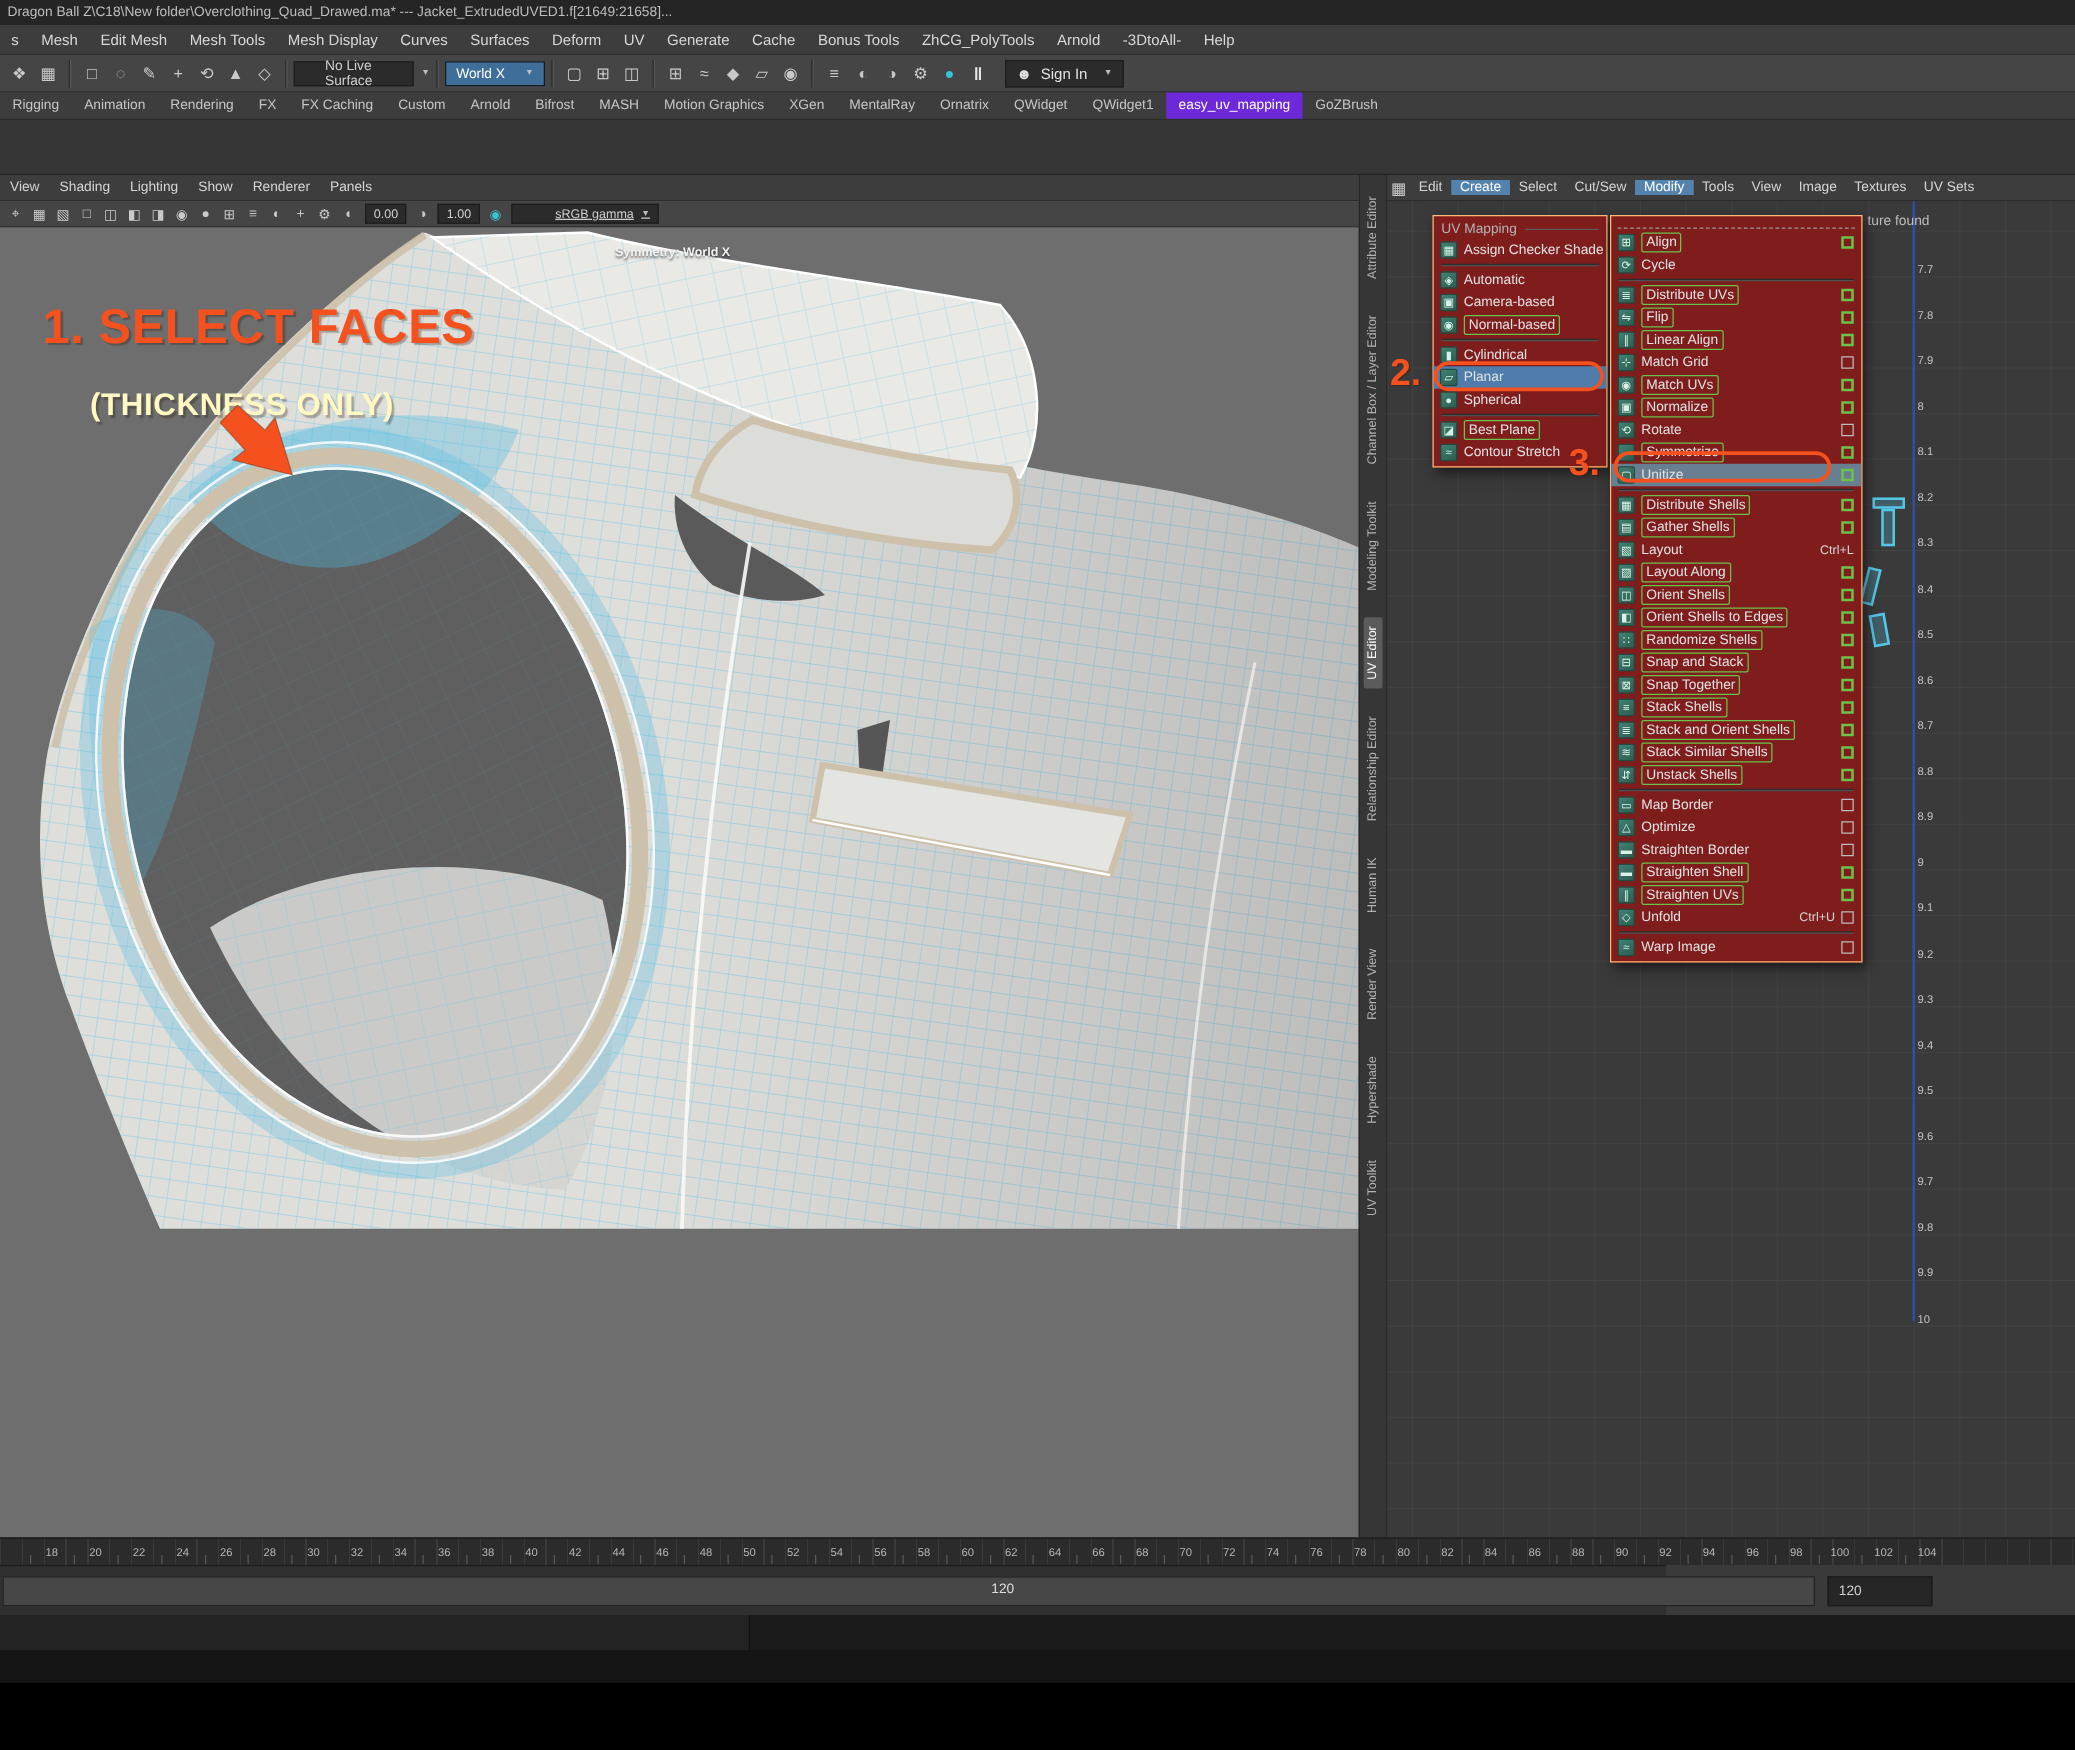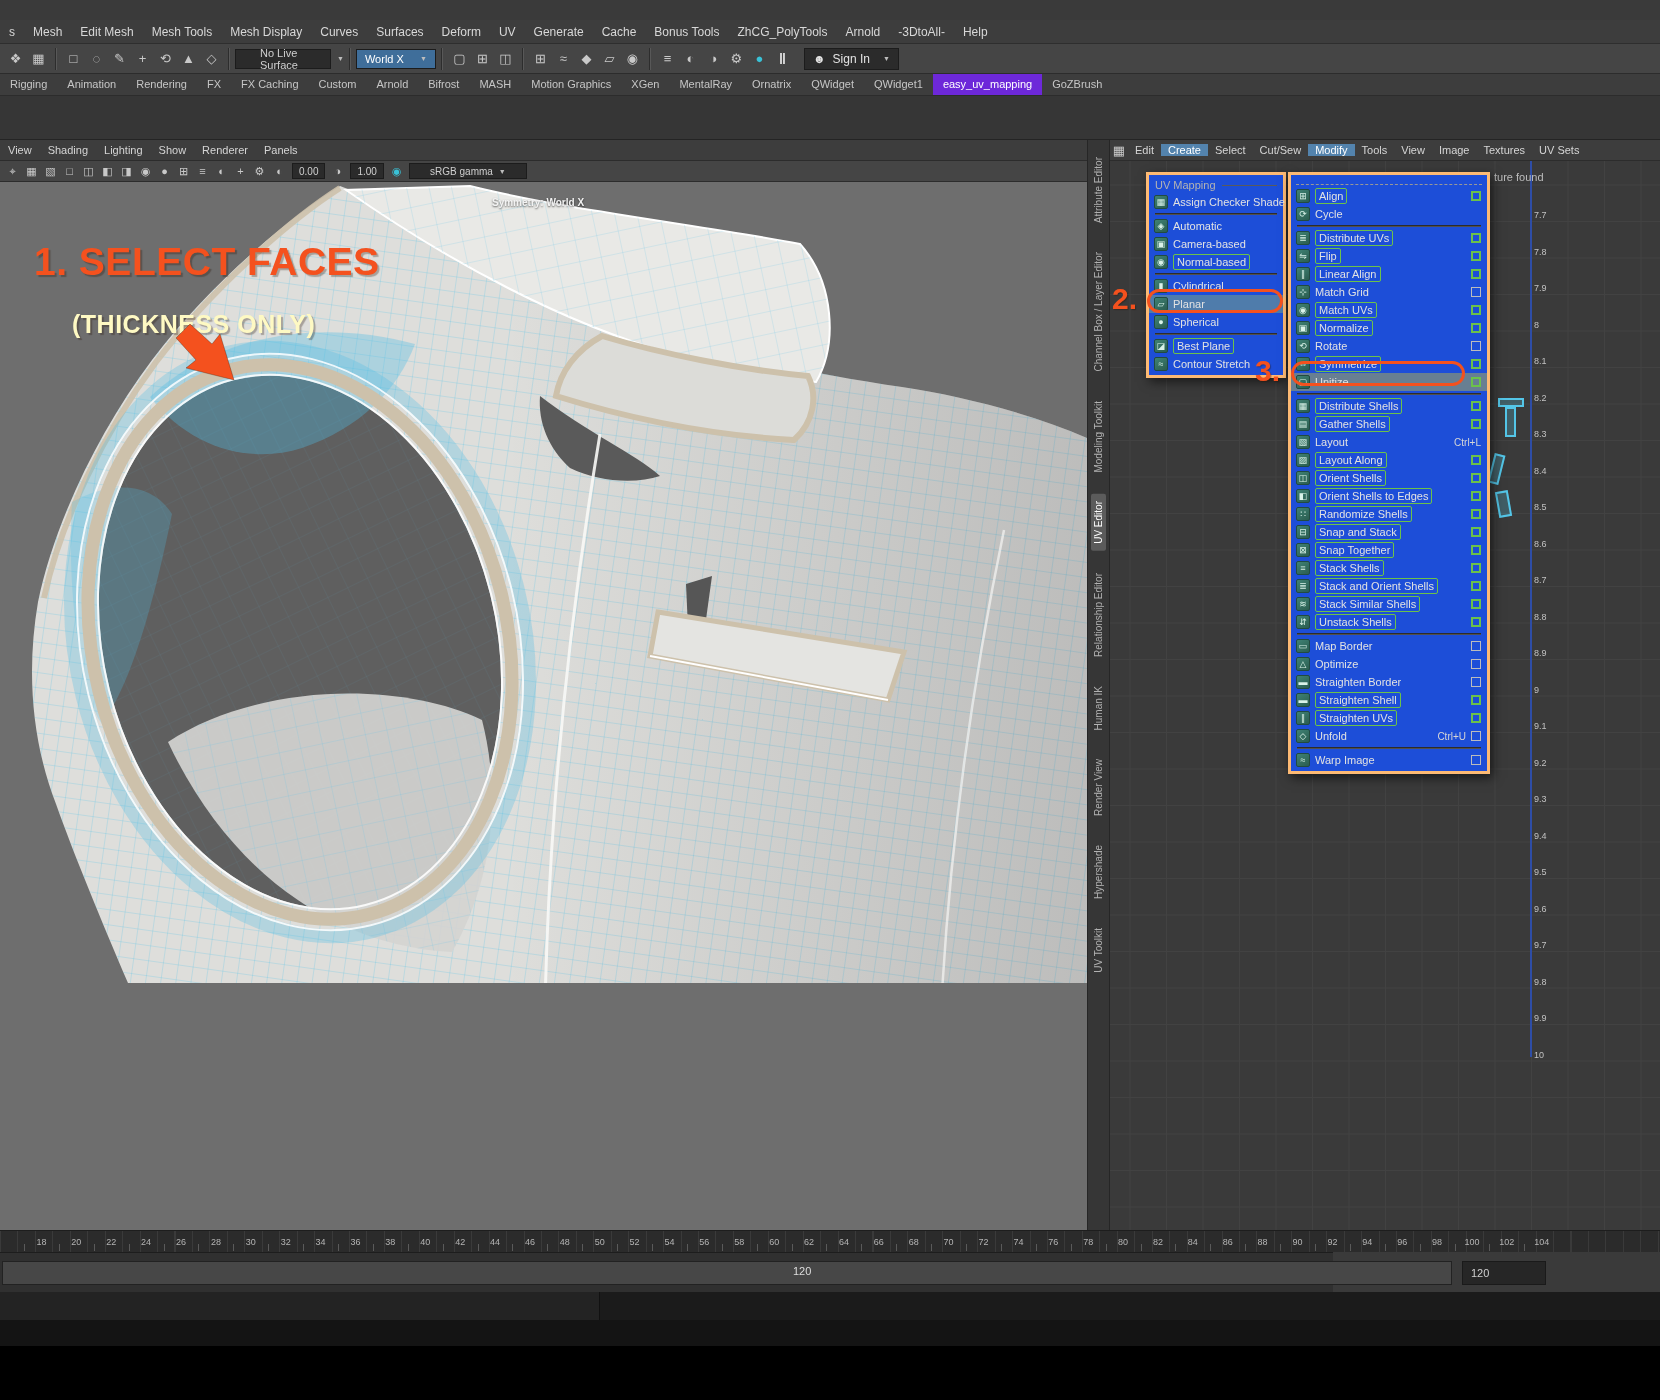--- a/index.html
+++ b/index.html
@@ -22,21 +22,21 @@
   .shelftab{padding:0 10px;line-height:21px;white-space:nowrap;}
   .shelftab.active{background:#6d28d9;color:#fff;}
   .shelfrow{position:absolute;left:0;top:96px;width:1660px;height:44px;background:#363636;border-bottom:1px solid #242424;}
   
   .vp-pane{position:absolute;left:0;top:140px;width:1087px;height:1090px;background:#6e6e6e;}
   .pane-menubar{height:21px;background:#3d3d3d;display:flex;align-items:center;font-size:11px;color:#d5d5d5;border-bottom:1px solid #2c2c2c;}
   .pane-menubar .mi{padding:0 8px;}
   .vp-toolbar{height:21px;background:#454545;display:flex;align-items:center;gap:1px;padding:0 3px;border-bottom:1px solid #2c2c2c;}
   .vp-toolbar .gi{width:19px;height:18px;font-size:11px;}
   .numfield{background:#2b2b2b;border:1px solid #1c1c1c;color:#cfcfcf;font-size:10px;height:16px;display:flex;align-items:center;padding:0 6px;margin:0 2px;}
-  .gammadrop{background:#2b2b2b;border:1px solid #1c1c1c;color:#cfcfcf;font-size:10px;height:16px;display:flex;align-items:center;padding:0 6px;width:118px;justify-content:center;margin-left:2px;}
+  .gammadrop{background:#2b2b2b;border:1px solid #1c1c1c;color:#cfcfcf;font-size:10px;height:16px;display:flex;align-items:center;padding:0 6px;width:118px;justify-content:flex-end;margin-left:2px;text-decoration:underline;}
   .vp-canvas{position:absolute;left:0;top:42px;width:1087px;height:801px;background:#6e6e6e;overflow:hidden;text-align:right;}
   .symlabel{position:absolute;left:492px;top:15px;font-size:10px;font-weight:bold;color:#f2f2f2;text-shadow:0 1px 2px rgba(0,0,0,.6);}
   .anno1{position:absolute;left:34px;top:58px;color:#f4511e;font-weight:800;font-size:39px;letter-spacing:.5px;text-shadow:2px 2px 1px rgba(40,20,5,.3);white-space:nowrap;}
   .anno1b{position:absolute;left:72px;top:128px;color:#fef9c3;font-weight:800;font-size:25px;letter-spacing:.5px;text-shadow:2px 2px 1px rgba(40,20,5,.3);white-space:nowrap;}
   .arrow1{position:absolute;left:176px;top:142px;}
   .gizmo{position:absolute;left:10px;top:972px;}
   .gizmo text{font-size:10px;fill:#ddd;}
   
   .side-strip{position:absolute;left:1087px;top:140px;width:23px;height:1090px;background:#363636;border-left:1px solid #262626;border-right:1px solid #262626;display:flex;flex-direction:column;align-items:center;padding-top:10px;gap:15px;}
   .side-tab{writing-mode:vertical-rl;transform:rotate(180deg);font-size:10px;color:#b2b2b2;white-space:nowrap;padding:7px 2px;}
@@ -48,21 +48,21 @@
   .uv-menubar .mi.open{background:#5383ad;color:#fff;}
   .uv-canvas{position:absolute;left:0;top:21px;width:550px;height:1069px;background-color:#3a3a3a;
     background-image:linear-gradient(#424242 1px,transparent 1px),linear-gradient(90deg,#424242 1px,transparent 1px);
     background-size:36.5px 36.5px;background-position:19.5px 23.5px;overflow:hidden;}
   .blueline{position:absolute;left:420px;top:0;width:2px;height:896px;background:#2e4da6;}
   .uvnums{position:absolute;left:424px;top:36px;display:flex;flex-direction:column;}
   .uvnum{height:36.5px;display:flex;align-items:center;font-size:9px;color:#c2c2c2;}
   .shell{position:absolute;border:2px solid #54c6e8;background:rgba(84,198,232,.25);}
   .texstatus{position:absolute;left:384px;top:10px;font-size:11px;color:#bdbdbd;}
   
-  .dropdown{position:absolute;background:#1d4ed8;border:3px solid #fdba74;box-shadow:3px 4px 10px rgba(0,0,0,.55);color:#e2e2e2;font-size:11px;padding:2px 0;z-index:50;}
+  .dropdown{position:absolute;background:#7f1d1d;border:1px solid #fdba74;box-shadow:3px 4px 10px rgba(0,0,0,.55);color:#e2e2e2;font-size:11px;padding:2px 0;z-index:50;}
   .cmenu{left:1146px;top:172px;width:140px;}
   .mmenu{left:1288px;top:172px;width:202px;}
   .tearoff{height:8px;margin:0 5px 2px;border-bottom:1px dashed #989898;}
   .mheadrow{color:#b3b3b3;height:16px;display:flex;align-items:center;gap:6px;padding:0 6px;}
   .mheadrow::after{content:"";flex:1;height:1px;background:#5a5a5a;}
   .msep{height:2px;margin:2px 6px;border-top:1px solid #2c2c2c;border-bottom:1px solid #505050;}
   .mitem{display:flex;align-items:center;height:18px;padding:0 6px 0 5px;gap:5px;}
   .cmenu .mitem{height:18px;}
   .mrow.hl .mitem{background:#4f7cab;}
   .mmenu .mrow.hl .mitem{background:#687f92;}
@@ -95,20 +95,23 @@
   .cmdleft{width:600px;height:100%;background:#232323;border-right:1px solid #111;}
   .cmdright{flex:1;height:100%;background:#1b1b1b;}
   .helprow{position:absolute;left:0;top:1320px;width:1660px;height:26px;background:#141414;}
   .blackrow{position:absolute;left:0;top:1346px;width:1660px;height:54px;background:#000;}
 </style>
 </head>
 <body>
 
 <div class="app">
 
+  <div class="titlebar">
+    <span>Dragon Ball Z\C18\New folder\Overclothing_Quad_Drawed.ma*   ---   Jacket_ExtrudedUVED1.f[21649:21658]...</span>
+  </div>
 
   <div class="menubar">
 
   <span class="mi">s</span>
       <span class="mi">Mesh</span>
       <span class="mi">Edit Mesh</span>
       <span class="mi">Mesh Tools</span>
       <span class="mi">Mesh Display</span>
       <span class="mi">Curves</span>
       <span class="mi">Surfaces</span>

